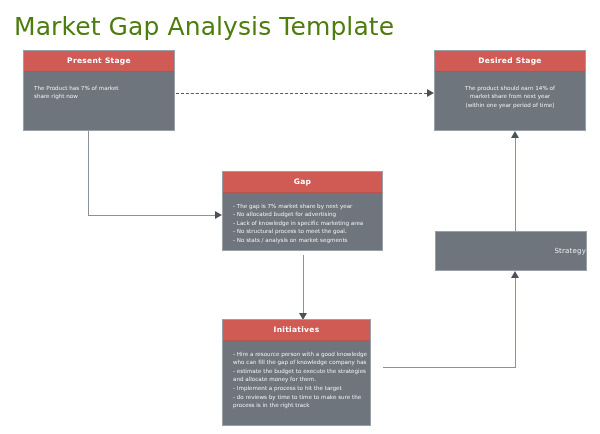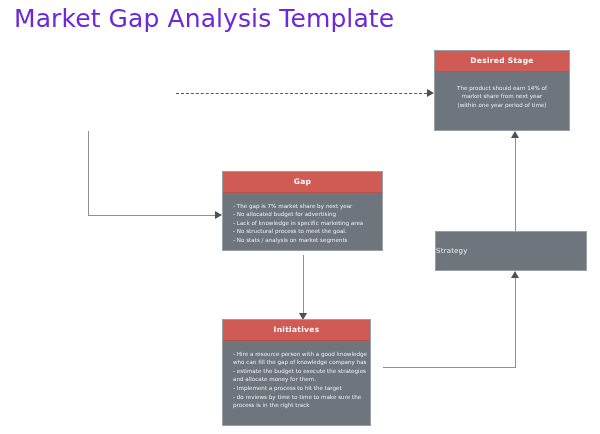--- a/index.html
+++ b/index.html
@@ -20,25 +20,25 @@
   #canvas {
     position: absolute;
     left: 0; top: 0;
     width: 600px;
     height: 434px;
   }
 
   #page-title {
     position: absolute;
     left: 14px;
-    top: 4px;
+    top: 12px;
     font-size: 25px;
     font-weight: 400;
     letter-spacing: 0.1px;
-    color: #6d28d9;
+    color: #4d7c0f;
     white-space: nowrap;
   }
 
   
   .node {
     position: absolute;
     box-sizing: border-box;
     border: 1px solid #9aa0a8;
     background: #6f757d;
     display: flex;
@@ -63,32 +63,32 @@
     line-height: 1.55;
     padding: 9px 10px 6px 10px;
     overflow: hidden;
   }
   .node-body .line {
     white-space: nowrap;
   }
   .node-body.center-body {
     display: flex;
     align-items: center;
-    justify-content: flex-start;
+    justify-content: flex-end;
     padding: 0;
   }
   .node-body.center-body .line {
     font-size: 7px;
     color: #e9ebed;
     letter-spacing: 0.2px;
   }
 
   
   #node-present  { left: 23px;  top: 50px;  width: 152px; height: 81px; }
-  #node-desired  { left: 434px; top: 50px;  width: 136px; height: 81px; }
+  #node-desired  { left: 434px; top: 50px;  width: 152px; height: 81px; }
   #node-gap      { left: 222px; top: 171px; width: 161px; height: 80px; }
   #node-initiatives { left: 222px; top: 319px; width: 149px; height: 107px; }
   #node-strategy { left: 435px; top: 231px; width: 152px; height: 40px; }
 
   #node-present .node-body,
   #node-desired .node-body { padding-top: 12px; }
   #node-desired .node-body { text-align: center; }
 
   
   .conn-line {
@@ -140,20 +140,27 @@
   <div class="conn-line conn-v" style="left:303px; top:255px; height:59px;"></div>
   <div class="arrow arrow-down" style="left:299px; top:313px;"></div>
 
   <div class="conn-line conn-h" style="left:383px; top:367px; width:133px;"></div>
   <div class="conn-line conn-v" style="left:515px; top:278px; height:89px;"></div>
   <div class="arrow arrow-up" style="left:511px; top:271px;"></div>
 
   <div class="conn-line conn-v" style="left:515px; top:138px; height:93px;"></div>
   <div class="arrow arrow-up" style="left:511px; top:131px;"></div>
 
+  <div class="node" id="node-present">
+    <div class="node-header">Present Stage</div>
+    <div class="node-body">
+      <div class="line">The Product has 7% of market</div>
+      <div class="line">share right now</div>
+    </div>
+  </div>
 
   <div class="node" id="node-desired">
     <div class="node-header">Desired Stage</div>
     <div class="node-body">
       <div class="line">The product should earn 14% of</div>
       <div class="line">market share from next year</div>
       <div class="line">(within one year period of time)</div>
     </div>
   </div>
 

